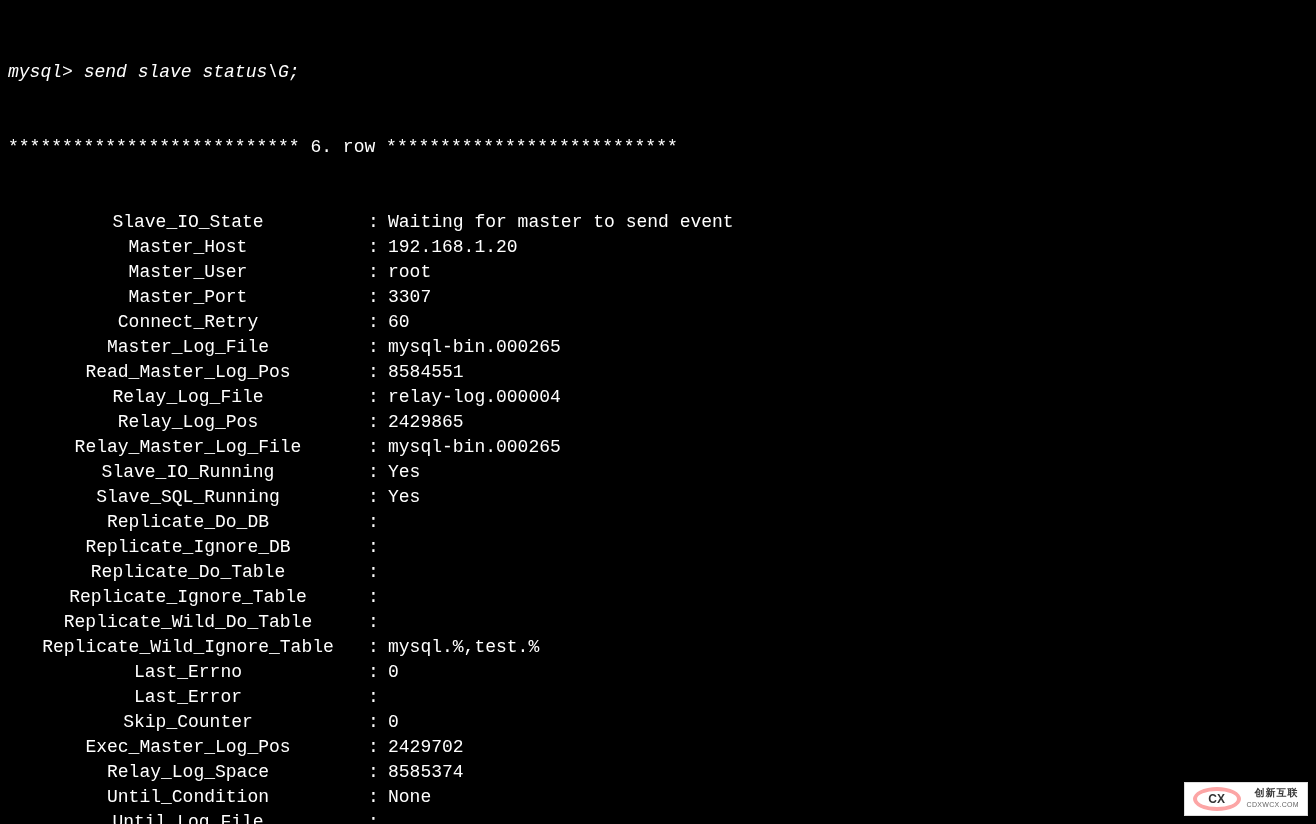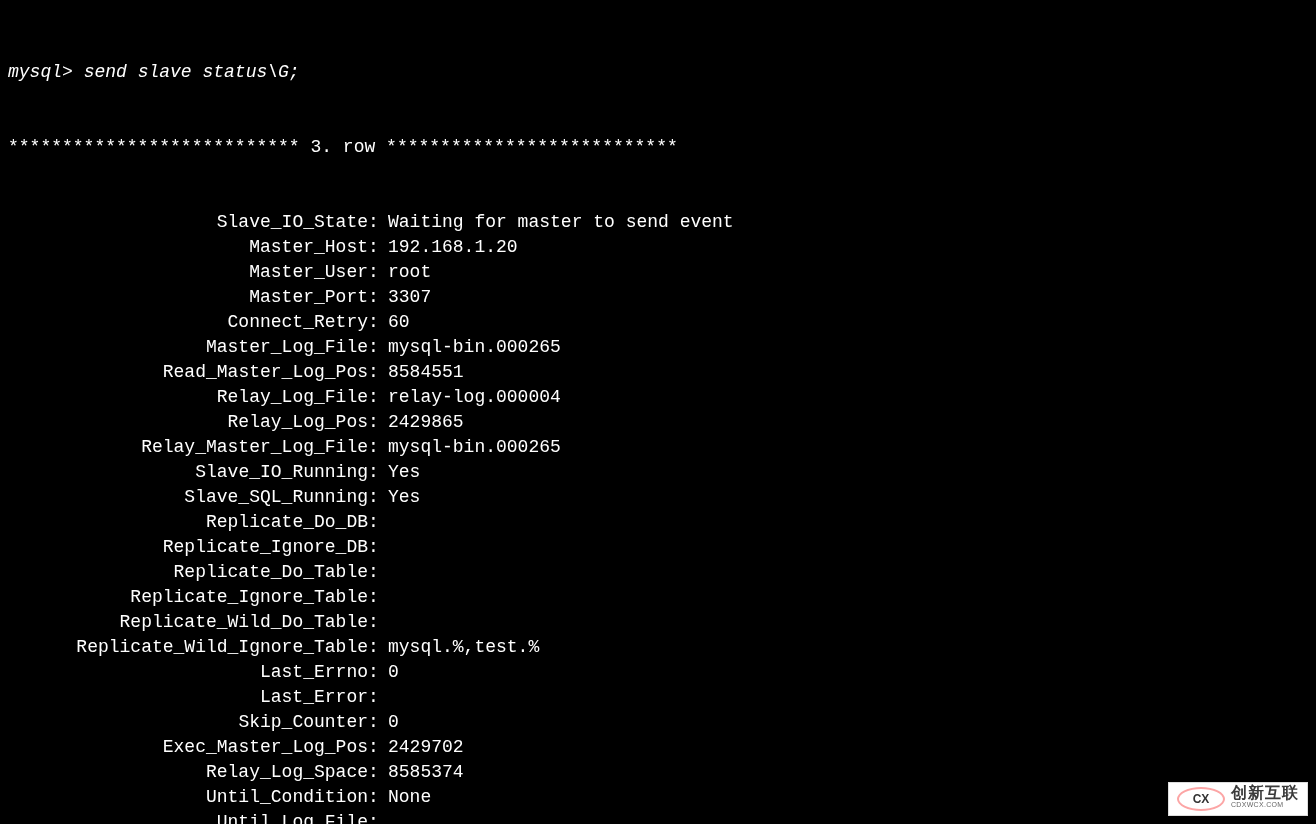--- a/index.html
+++ b/index.html
@@ -27,21 +27,21 @@
       font-style: italic;
     }
     .row-separator {
       display: block;
     }
     .field-row {
       display: flex;
     }
     .field-label {
       width: 360px;
-      text-align: right;
+      text-align: center;
       padding-right: 0;
     }
     .field-separator {
       width: 20px;
       text-align: left;
     }
     .field-value {
       text-align: left;
     }
     .watermark {
@@ -57,50 +57,51 @@
       align-items: center;
       gap: 6px;
       border: 1px solid #dddddd;
     }
     .watermark-logo {
       display: flex;
       align-items: center;
       justify-content: center;
       width: 48px;
       height: 24px;
-      border: 2px solid #fca5a5;
+      border: 4px solid #fca5a5;
       border-radius: 50%;
       font-size: 12px;
       font-weight: bold;
       color: #333;
     }
     .watermark-text {
       display: flex;
       flex-direction: column;
       line-height: 12px;
     }
     .watermark-cn {
       font-weight: bold;
-      font-size: 16px;
+      font-size: 10px;
       letter-spacing: 1px;
+      margin-left: 8px;
     }
     .watermark-en {
       font-size: 7px;
       letter-spacing: 0.3px;
       color: #666;
     }
   </style>
 </head>
 <body>
 
 <div class="terminal">
   <div class="prompt-line">
     <span>mysql&gt;</span><span> </span><span>send slave status\G;</span>
   </div>
-  <div class="row-separator"><span>***************************</span> <span>3. row</span> <span>***************************</span></div>
+  <div class="row-separator"><span>***************************</span> <span>6. row</span> <span>***************************</span></div>
   <div id="fields-container"><div class="field-row"><span class="field-label">Slave_IO_State</span><span class="field-separator">: </span><span class="field-value">Waiting for master to send event</span></div><div class="field-row"><span class="field-label">Master_Host</span><span class="field-separator">: </span><span class="field-value">192.168.1.20</span></div><div class="field-row"><span class="field-label">Master_User</span><span class="field-separator">: </span><span class="field-value">root</span></div><div class="field-row"><span class="field-label">Master_Port</span><span class="field-separator">: </span><span class="field-value">3307</span></div><div class="field-row"><span class="field-label">Connect_Retry</span><span class="field-separator">: </span><span class="field-value">60</span></div><div class="field-row"><span class="field-label">Master_Log_File</span><span class="field-separator">: </span><span class="field-value">mysql-bin.000265</span></div><div class="field-row"><span class="field-label">Read_Master_Log_Pos</span><span class="field-separator">: </span><span class="field-value">8584551</span></div><div class="field-row"><span class="field-label">Relay_Log_File</span><span class="field-separator">: </span><span class="field-value">relay-log.000004</span></div><div class="field-row"><span class="field-label">Relay_Log_Pos</span><span class="field-separator">: </span><span class="field-value">2429865</span></div><div class="field-row"><span class="field-label">Relay_Master_Log_File</span><span class="field-separator">: </span><span class="field-value">mysql-bin.000265</span></div><div class="field-row"><span class="field-label">Slave_IO_Running</span><span class="field-separator">: </span><span class="field-value">Yes</span></div><div class="field-row"><span class="field-label">Slave_SQL_Running</span><span class="field-separator">: </span><span class="field-value">Yes</span></div><div class="field-row"><span class="field-label">Replicate_Do_DB</span><span class="field-separator">: </span><span class="field-value"></span></div><div class="field-row"><span class="field-label">Replicate_Ignore_DB</span><span class="field-separator">: </span><span class="field-value"></span></div><div class="field-row"><span class="field-label">Replicate_Do_Table</span><span class="field-separator">: </span><span class="field-value"></span></div><div class="field-row"><span class="field-label">Replicate_Ignore_Table</span><span class="field-separator">: </span><span class="field-value"></span></div><div class="field-row"><span class="field-label">Replicate_Wild_Do_Table</span><span class="field-separator">: </span><span class="field-value"></span></div><div class="field-row"><span class="field-label">Replicate_Wild_Ignore_Table</span><span class="field-separator">: </span><span class="field-value">mysql.%,test.%</span></div><div class="field-row"><span class="field-label">Last_Errno</span><span class="field-separator">: </span><span class="field-value">0</span></div><div class="field-row"><span class="field-label">Last_Error</span><span class="field-separator">: </span><span class="field-value"></span></div><div class="field-row"><span class="field-label">Skip_Counter</span><span class="field-separator">: </span><span class="field-value">0</span></div><div class="field-row"><span class="field-label">Exec_Master_Log_Pos</span><span class="field-separator">: </span><span class="field-value">2429702</span></div><div class="field-row"><span class="field-label">Relay_Log_Space</span><span class="field-separator">: </span><span class="field-value">8585374</span></div><div class="field-row"><span class="field-label">Until_Condition</span><span class="field-separator">: </span><span class="field-value">None</span></div><div class="field-row"><span class="field-label">Until_Log_File</span><span class="field-separator">: </span><span class="field-value"></span></div></div>
 </div>
 
 <div class="watermark">
   <div class="watermark-logo">
     <span>CX</span>
   </div>
   <div class="watermark-text">
     <span class="watermark-cn">创新互联</span>
     <span class="watermark-en">CDXWCX.COM</span>

